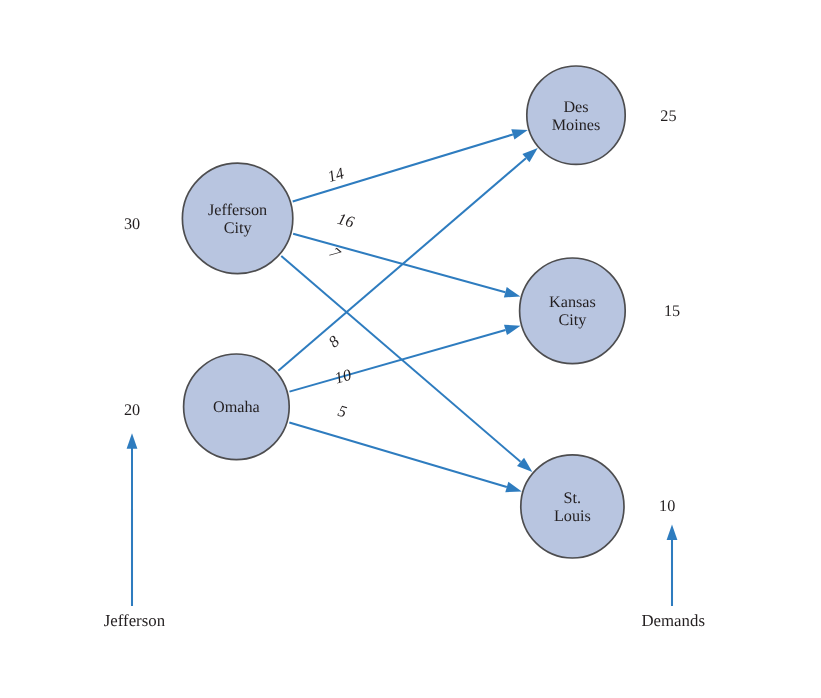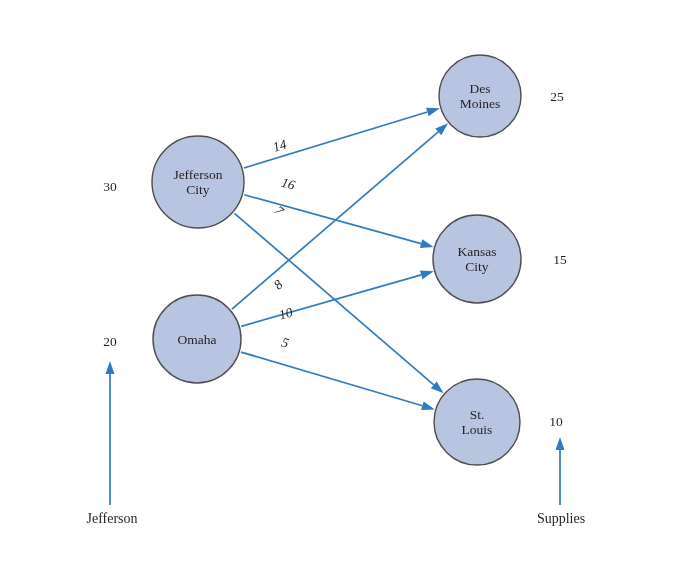--- a/index.html
+++ b/index.html
@@ -70,14 +70,14 @@
       <text x="110" y="345.7" text-anchor="middle" font-size="13.5" fill="#231f20">20</text>
       <circle cx="477" cy="422" r="43" fill="#b8c5e0" stroke="#4d4d4f" stroke-width="1.4"></circle>
       <text text-anchor="middle" font-size="13.5" fill="#231f20"><tspan x="477" y="419.2">St.</tspan><tspan x="477" y="434.2">Louis</tspan></text>
       <text x="556" y="425.7" text-anchor="middle" font-size="13.5" fill="#231f20">10</text>
       <line x1="110" y1="505" x2="110" y2="373" stroke="#2e7cbf" stroke-width="1.7"></line>
       <polygon points="110,361 105.5,374 114.5,374" fill="#2e7cbf"></polygon>
       <line x1="560" y1="505" x2="560" y2="449" stroke="#2e7cbf" stroke-width="1.7"></line>
       <polygon points="560,437 555.5,450 564.5,450" fill="#2e7cbf"></polygon>
     </svg>
   <div class="footer-label supplies">Jefferson</div>
-  <div class="footer-label demands">Supplies</div>
+  <div class="footer-label demands">Demands</div>
 </div>
 
 </body></html>

